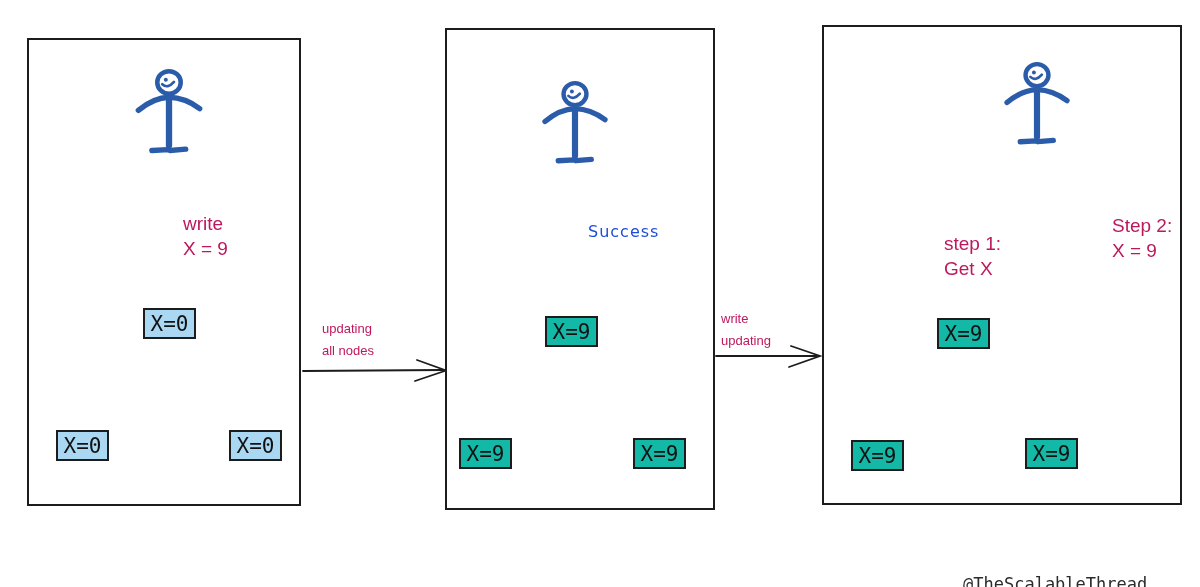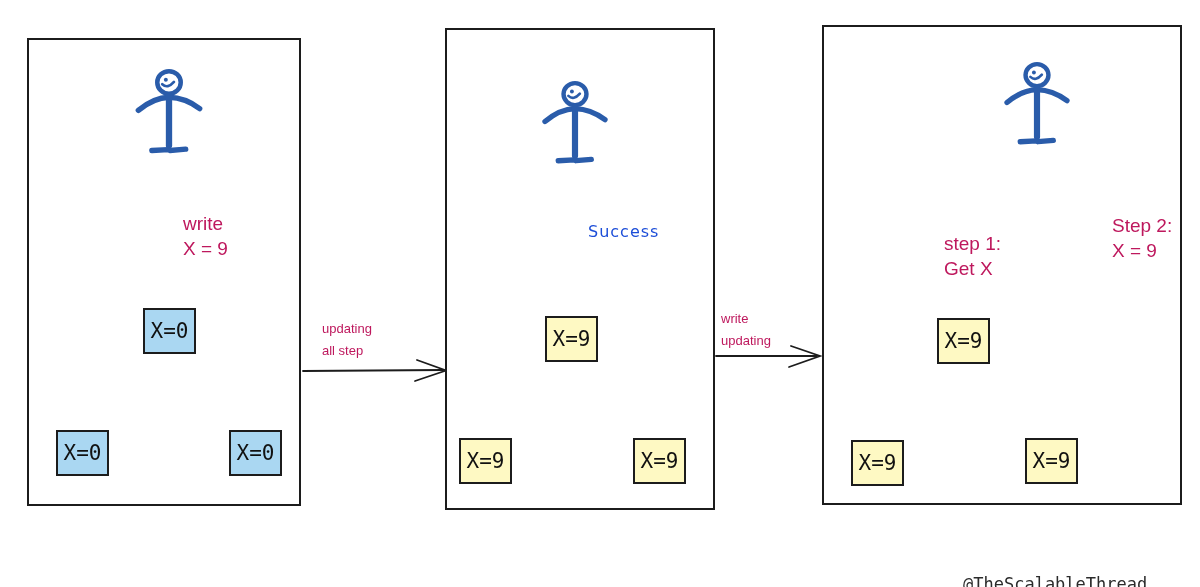--- a/index.html
+++ b/index.html
@@ -17,31 +17,31 @@
     border: 2px solid #1c1c1c;
     background: #ffffff;
   }
   #panel1 { left: 27px;  top: 38px; width: 274px; height: 468px; }
   #panel2 { left: 445px; top: 28px; width: 270px; height: 482px; }
   #panel3 { left: 822px; top: 25px; width: 360px; height: 480px; }
 
   .node {
     position: absolute;
     width: 53px;
-    height: 46px;
+    height: 31px;
     border: 2px solid #1c1c1c;
     display: flex;
     align-items: center;
     justify-content: center;
     font-family: "DejaVu Sans Mono", monospace;
     font-size: 21px;
     color: #111;
   }
   .node.blue  { background: #aad7f2; }
-  .node.green { background: #fef9c3; }
+  .node.green { background: #14b8a6; }
 
   .lbl {
     position: absolute;
     font-family: Liberation Sans, sans-serif;
     font-size: 19px;
     line-height: 25px;
     color: #be185d;
     white-space: nowrap;
   }
   .lbl.small { font-size: 13px; line-height: 22px; }
@@ -154,21 +154,21 @@
   <div class="node green" style="left:851px; top:440px;">X=9</div>
   <div class="node green" style="left:1025px; top:438px;">X=9</div>
 
   <div class="lbl" style="left:183px; top:211px;">
     <span>write</span>
     <span>X = 9</span>
   </div>
 
   <div class="lbl small" style="left:322px; top:318px;">
     <span>updating</span>
-    <span>all step</span>
+    <span>all nodes</span>
   </div>
 
   <div id="success-label" style="left:588px; top:222px;">Success</div>
 
   <div class="lbl small" style="left:721px; top:308px;">
     <span>write</span>
     <span>updating</span>
   </div>
 
   <div class="lbl" style="left:944px; top:211px;margin-top:20px;">

